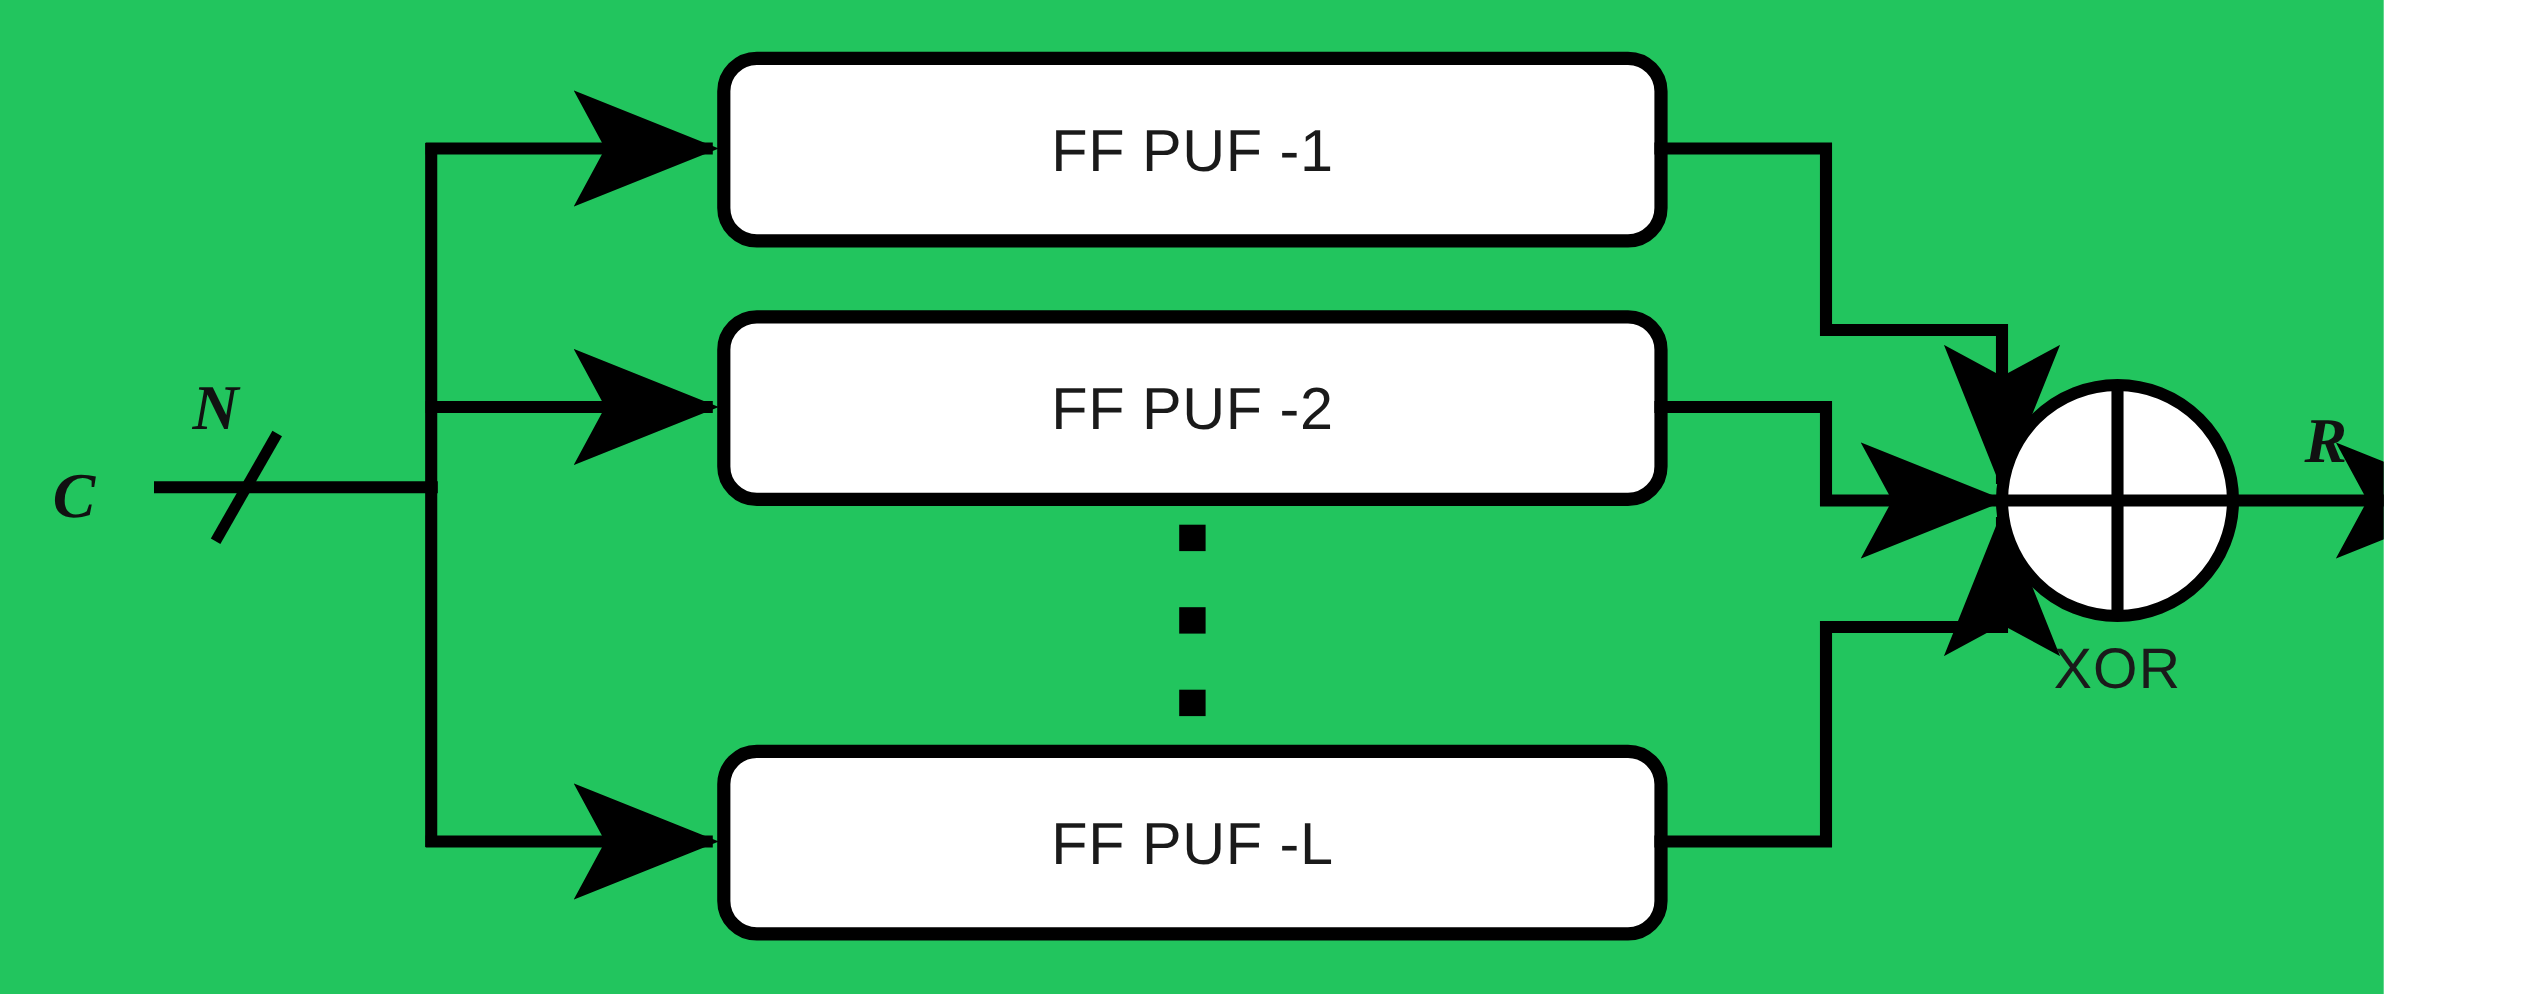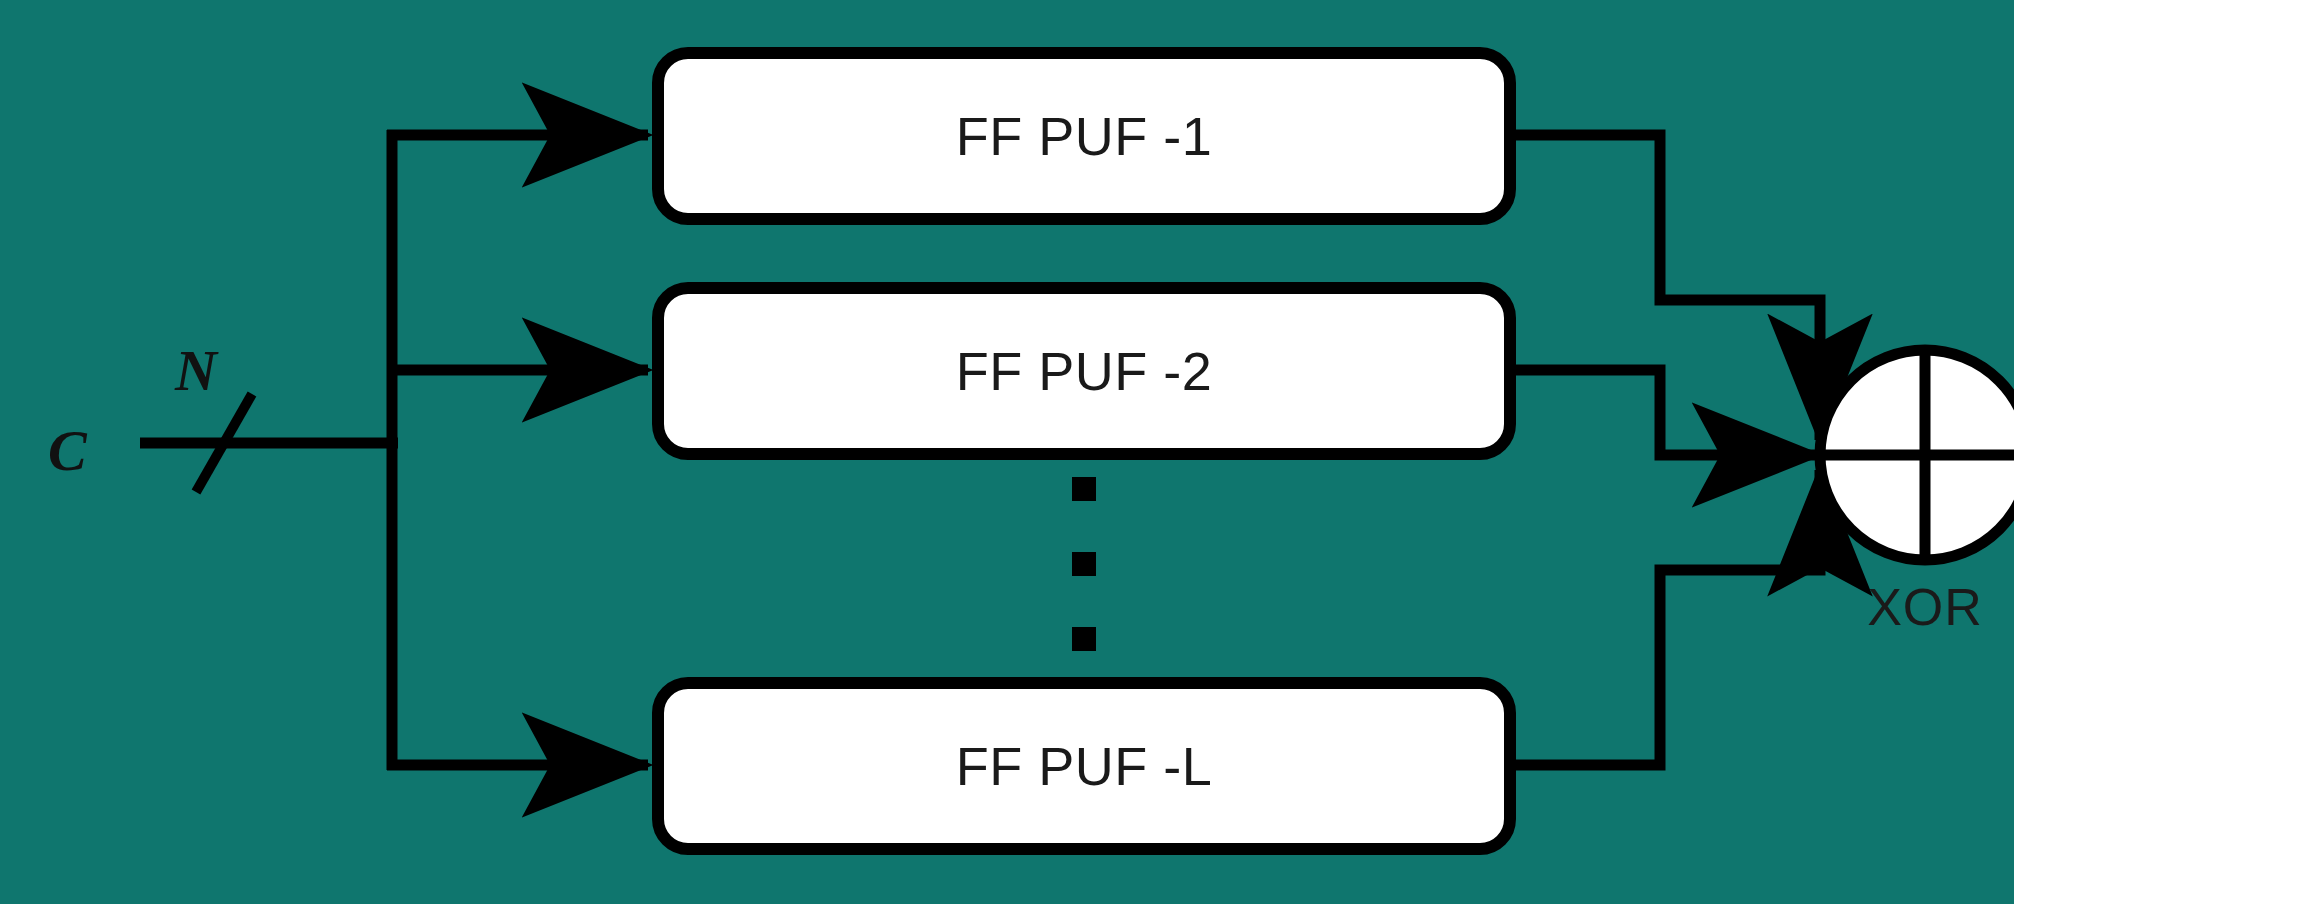--- a/index.html
+++ b/index.html
@@ -3,23 +3,23 @@
 <meta charset="utf-8">
 <title>XOR FF PUF Block Diagram</title>
 <style>
   html,body{margin:0;padding:0;background:#ffffff;}
   body{
     font-family:"Liberation Sans", sans-serif;
     -webkit-font-smoothing:antialiased;
   }
   #stage{
     position:relative;
-    width:2014px;
+    width:2167px;
     height:904px;
-    background:#0f766e;
+    background:#22c55e;
     overflow:hidden;
   }
   #stage svg{
     position:absolute;
     left:0; top:0;
     width:2300px;
     height:904px;
     display:block;
   }
   .puf-label{

